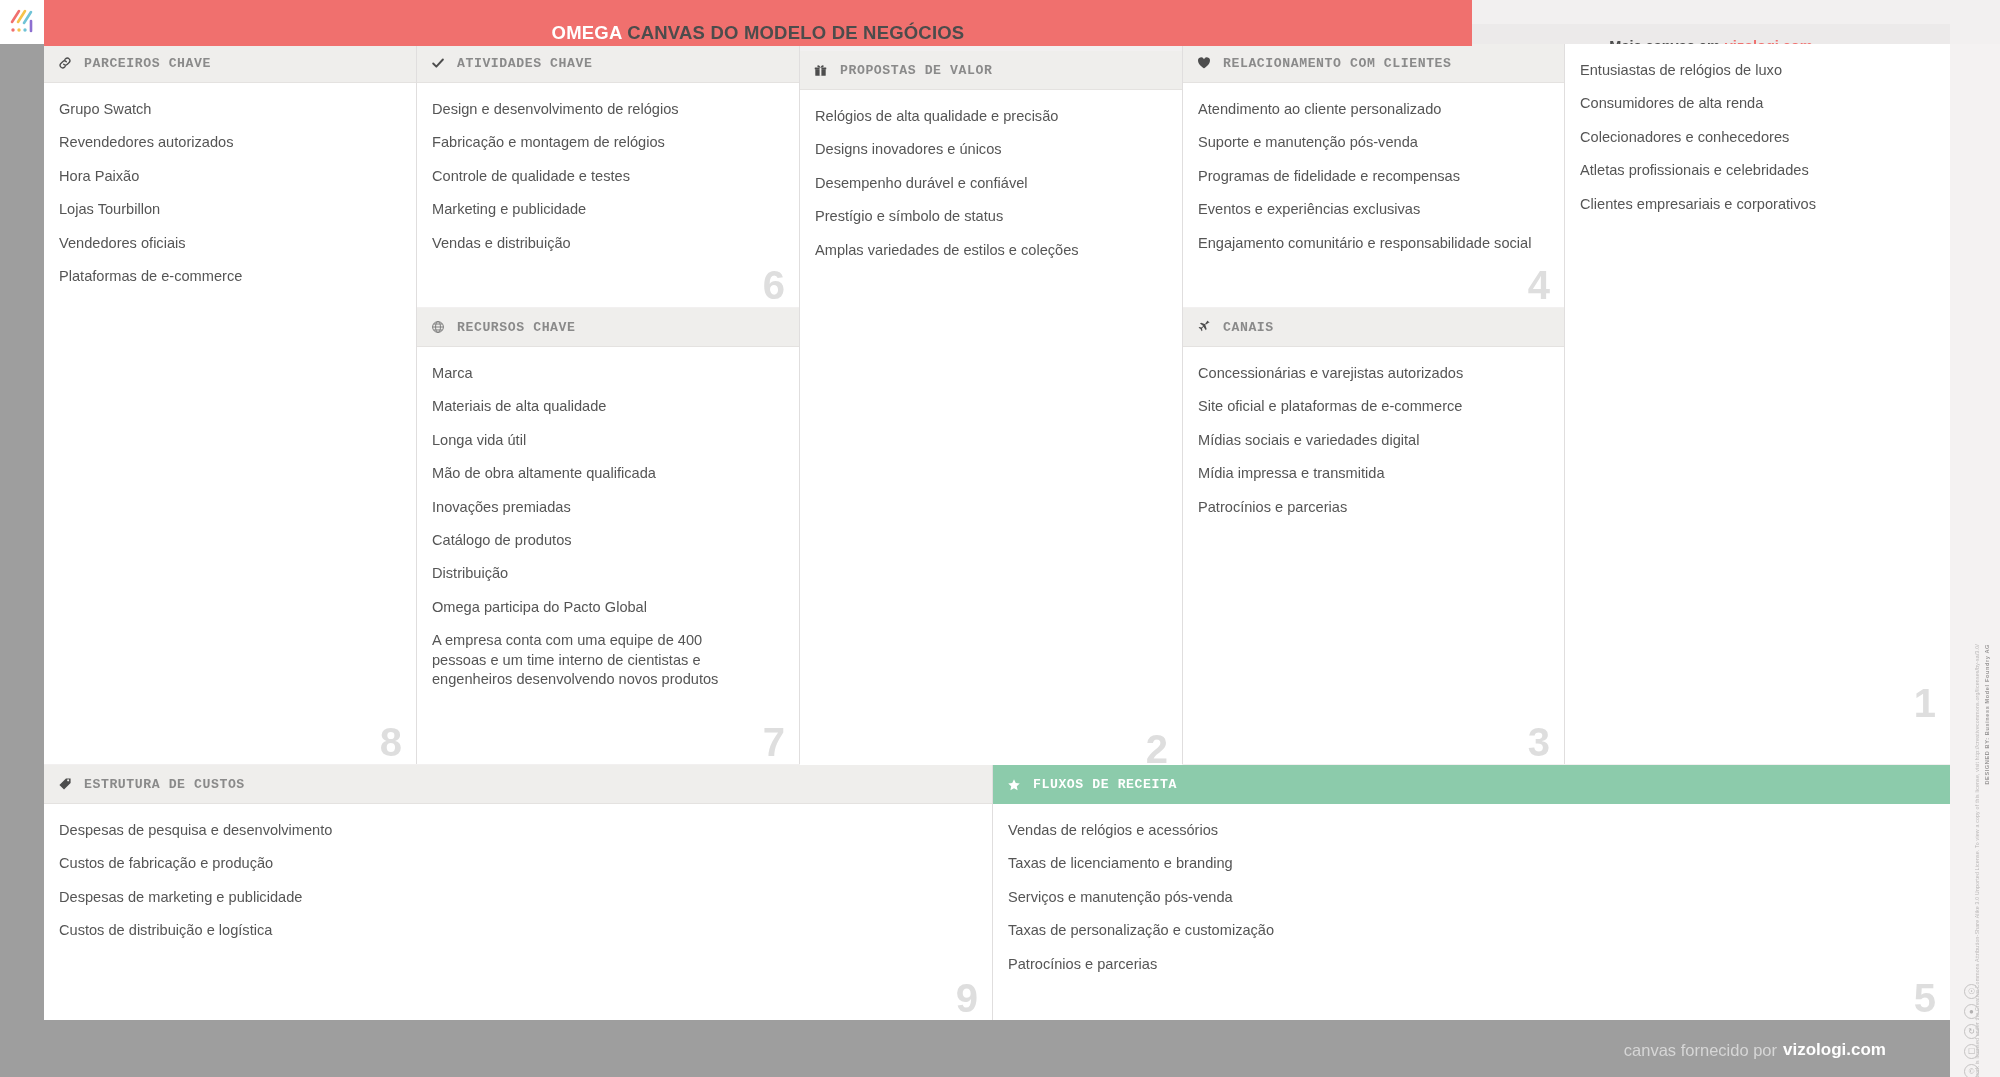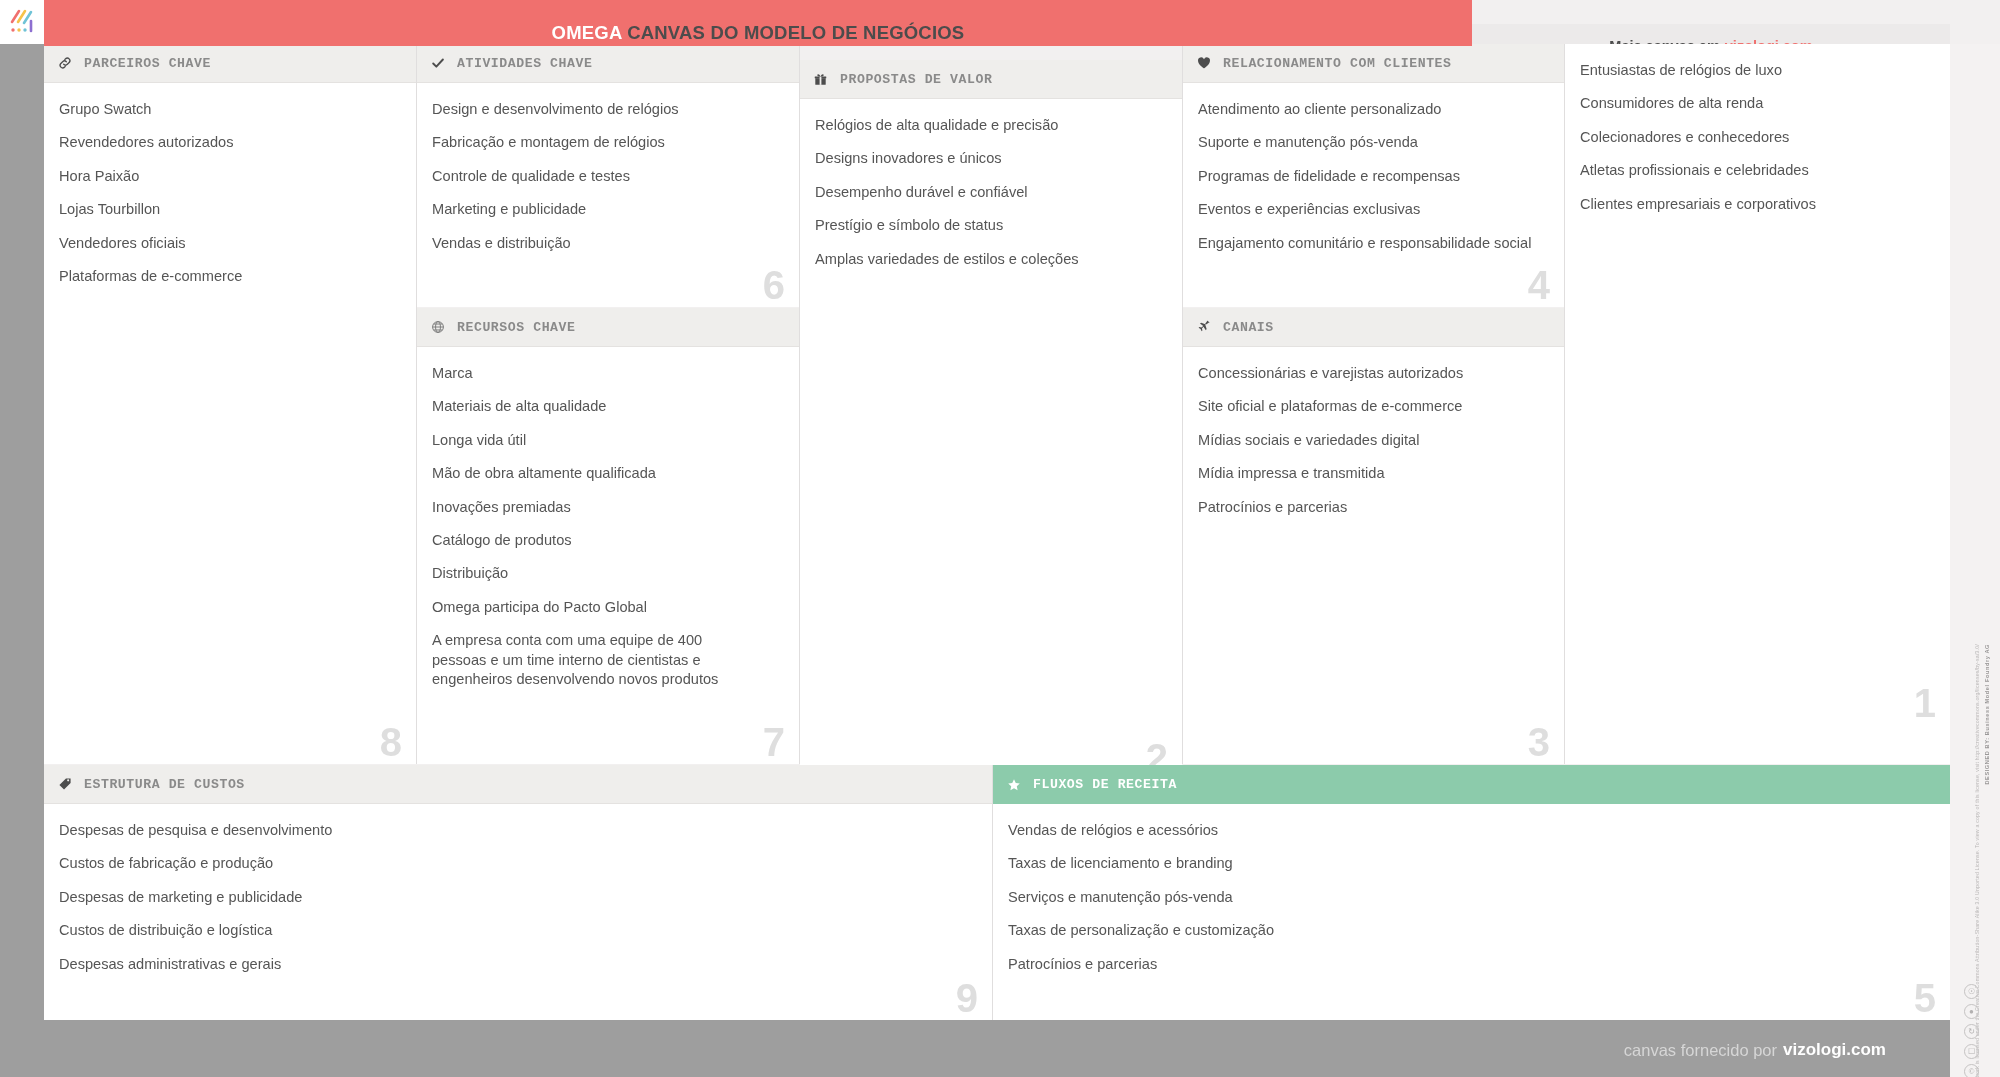--- a/index.html
+++ b/index.html
@@ -191,21 +191,21 @@
         <div class="itm">Mão de obra altamente qualificada</div>
         <div class="itm">Inovações premiadas</div>
         <div class="itm">Catálogo de produtos</div>
         <div class="itm">Distribuição</div>
         <div class="itm">Omega participa do Pacto Global</div>
         <div class="itm" style="width:310px;">A empresa conta com uma equipe de 400 pessoas e um time interno de cientistas e engenheiros desenvolvendo novos produtos</div>
         <div class="corner-num">7</div>
       </div>
     </div>
 
-    <div class="cell" style="left:756px;top:16px;width:382px;height:720px;">
+    <div class="cell" style="left:756px;top:7px;width:382px;height:720px;">
       <div class="cell-hd">
         <span class="ic">
           <svg width="13" height="13" viewBox="0 0 16 16" fill="#4d4d4d">
             <rect x="1.6" y="6.4" width="12.8" height="8.2" rx="0.6"></rect>
             <rect x="0.9" y="4.2" width="14.2" height="2.6" rx="0.5"></rect>
             <rect x="6.9" y="4.2" width="2.2" height="10.4" fill="#efeeec"></rect>
             <path d="M8 4.3C7 2.4 6.2 1.3 5 1.5c-1.3.2-1.3 2 .2 2.6.8.3 1.9.3 2.8.2z"></path>
             <path d="M8 4.3c1-1.9 1.8-3 3-2.8 1.3.2 1.3 2-.2 2.6-.8.3-1.9.3-2.8.2z"></path>
           </svg>
         </span>
@@ -277,21 +277,20 @@
             <path d="M14.4 1.6H9.1L1.6 9.1l5.3 5.3 7.5-7.5V1.6zM11.6 5a1.2 1.2 0 110-2.4 1.2 1.2 0 010 2.4z"></path>
           </svg>
         </span>
         <span>ESTRUTURA DE CUSTOS</span>
       </div>
       <div class="cell-body" style="height:216px;">
         <div class="itm">Despesas de pesquisa e desenvolvimento</div>
         <div class="itm">Custos de fabricação e produção</div>
         <div class="itm">Despesas de marketing e publicidade</div>
         <div class="itm">Custos de distribuição e logística</div>
-        <div class="itm">Despesas administrativas e gerais</div>
         <div class="corner-num">9</div>
       </div>
     </div>
 
     <div class="cell" style="left:949px;top:721px;width:957px;height:255px;">
       <div class="cell-hd hd-green">
         <span class="ic">
           <svg width="14" height="14" viewBox="0 0 16 16" fill="#ffffff">
             <path d="M8 1.4l2 4.2 4.6.6-3.4 3.2.9 4.6L8 11.8l-4.1 2.2.9-4.6L1.4 6.2l4.6-.6z"></path>
           </svg>

